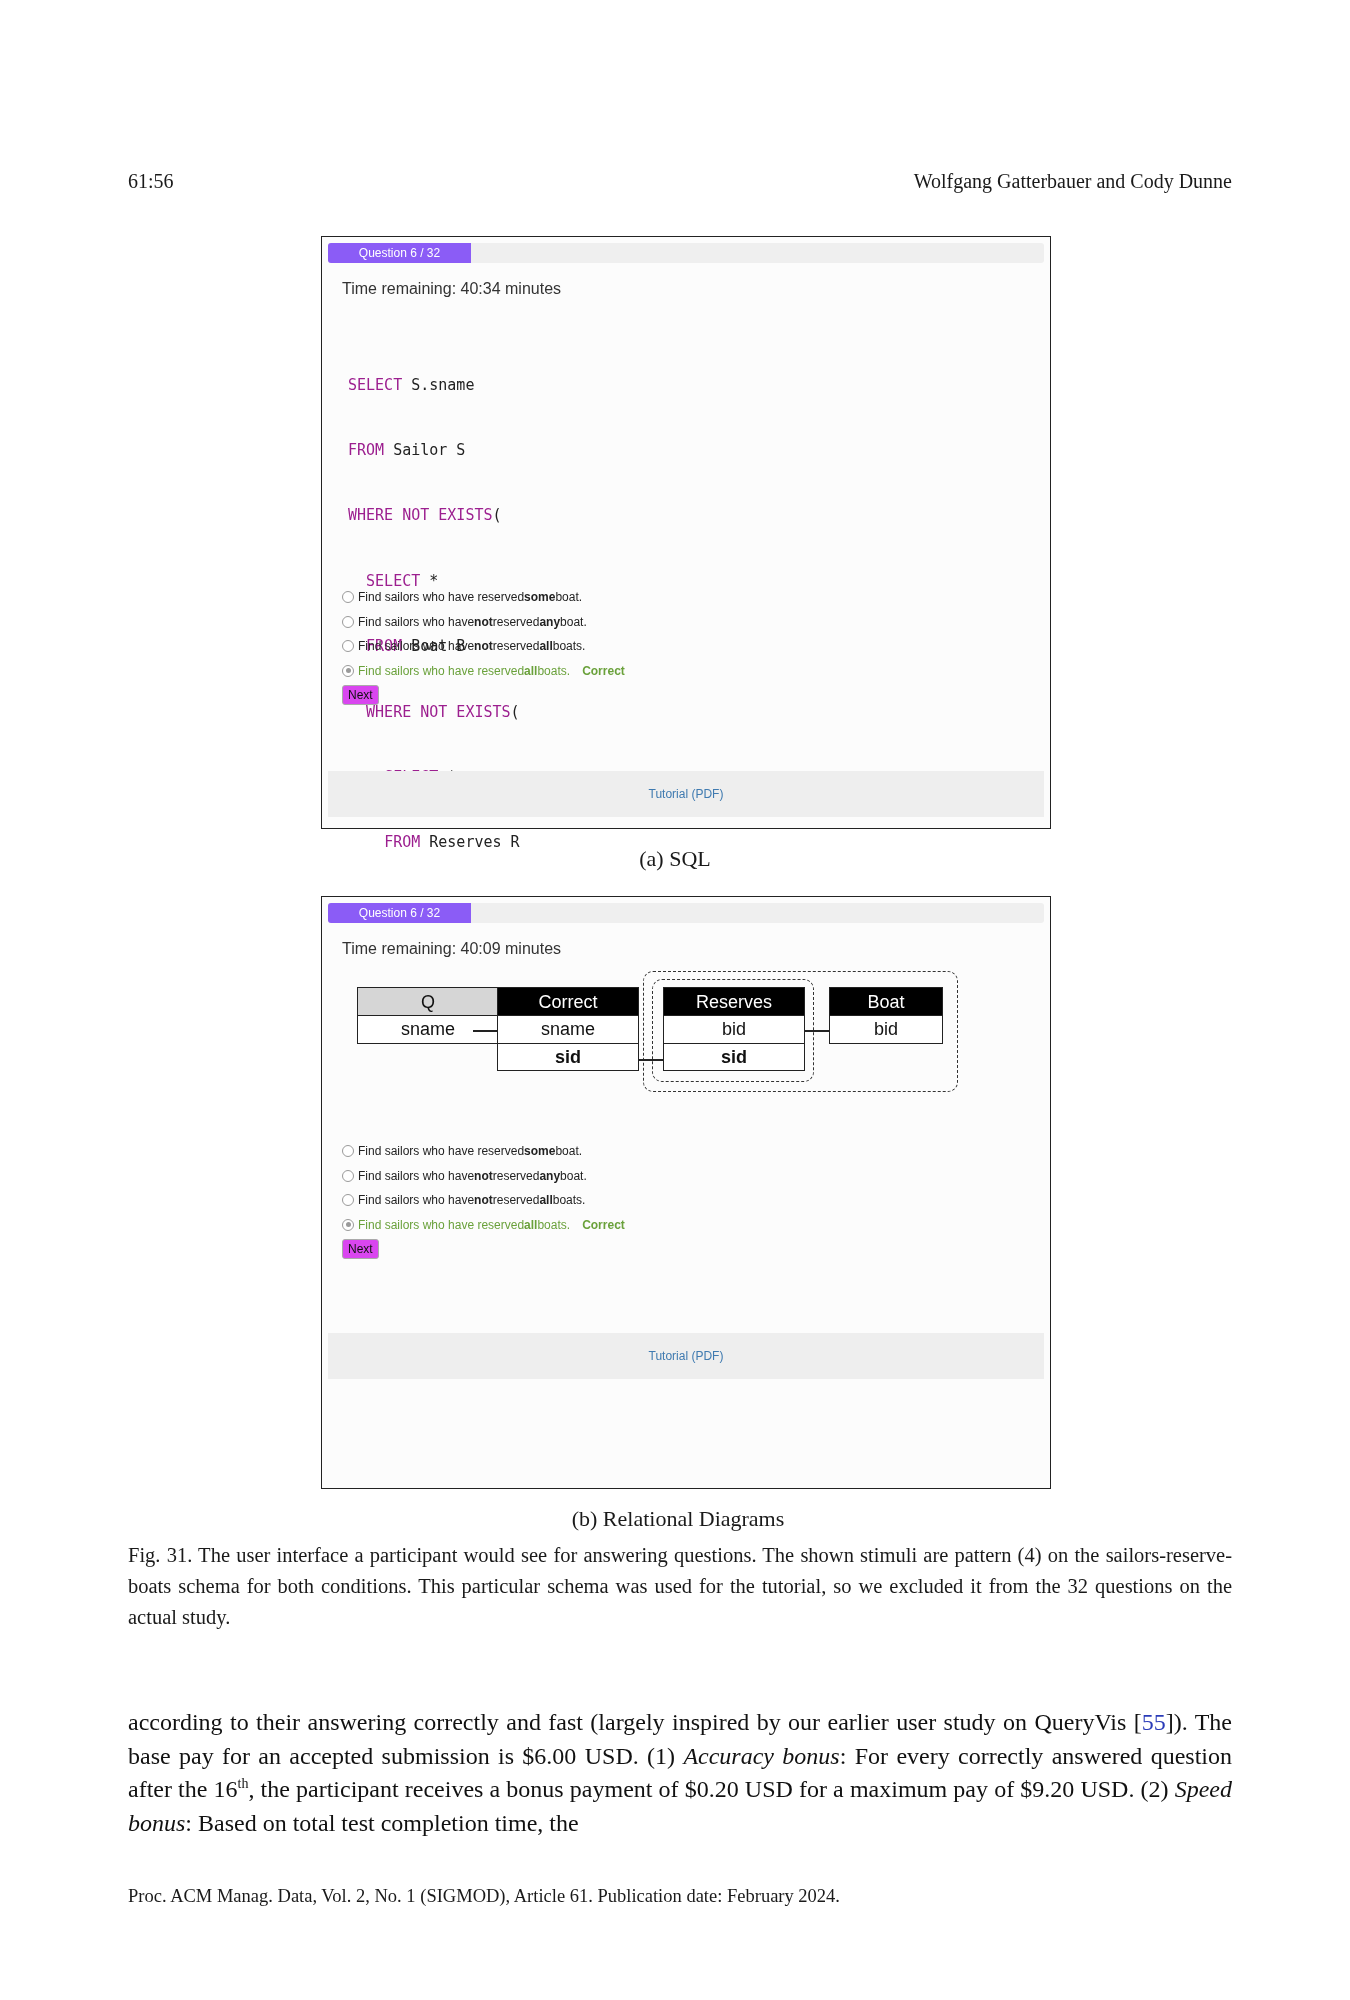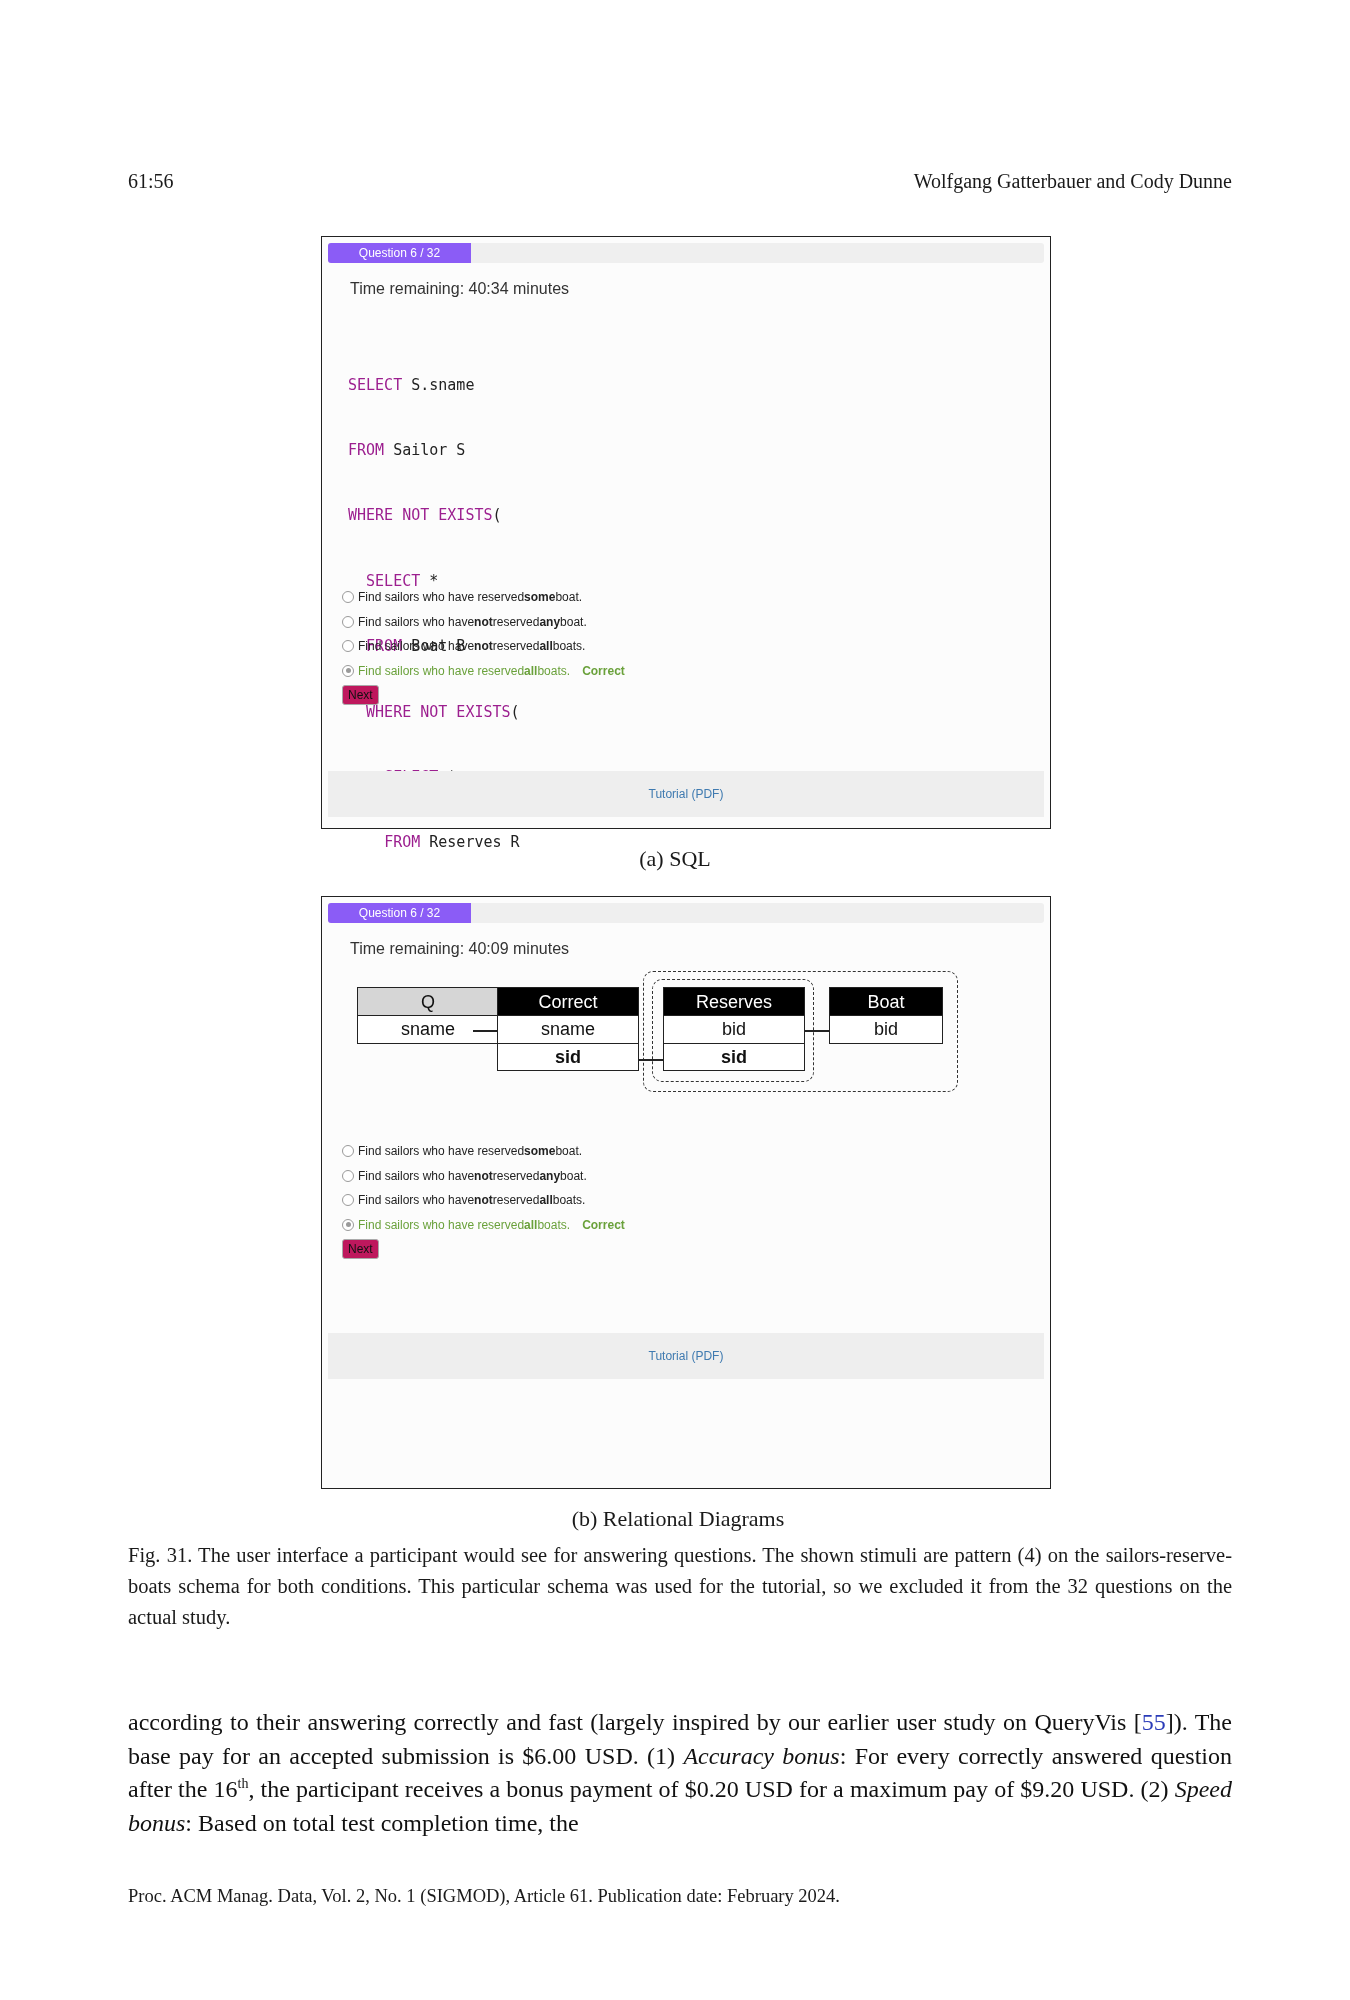--- a/index.html
+++ b/index.html
@@ -10,36 +10,36 @@
       display: flex; justify-content: space-between; font-family: "Liberation Serif", serif; font-size: 20px; color: #1a1a1a; }
 
     .figure-frame { position: absolute; left: 321px; width: 730px; border: 1.5px solid #222; background: #fcfcfc; }
     #frame-a { top: 236px; height: 593px; }
     #frame-b { top: 896px; height: 593px; }
 
     .progress-track { position: absolute; left: 6px; top: 6px; width: 716px; height: 20px; background: #efefef; border-radius: 3px; }
     .progress-fill { position: absolute; left: 0; top: 0; width: 143px; height: 20px; background: #8b5cf6; border-radius: 3px 0 0 3px;
       color: #fff; font-family: "Liberation Sans", sans-serif; font-size: 12px; line-height: 20px; text-align: center; }
 
-    .time-remaining { position: absolute; left: 20px; top: 43px; font-family: "Liberation Sans", sans-serif; font-size: 16px; color: #333; margin-left: 8px; }
+    .time-remaining { position: absolute; left: 20px; top: 43px; font-family: "Liberation Sans", sans-serif; font-size: 16px; color: #333; }
 
     .sql-block { position: absolute; left: 26px; top: 94px; font-family: "DejaVu Sans Mono", monospace; font-size: 15px; line-height: 21.8px; color: #222; white-space: pre; }
     .sql-line .kw { color: #9c1f8f; }
 
     .choices { position: absolute; left: 20px; font-family: "Liberation Sans", sans-serif; font-size: 12px; color: #222; }
     #frame-a .choices { top: 348px; }
     #frame-b .choices { top: 242px; }
     .choice { display: flex; align-items: center; height: 24.5px; }
     .radio { width: 12px; height: 12px; border: 1px solid #9a9a9a; border-radius: 50%; margin-right: 4px; background: #fff; position: relative; flex: none; }
     .radio.checked::after { content: ""; position: absolute; left: 2.5px; top: 2.5px; width: 5px; height: 5px; border-radius: 50%; background: #9a9a9a; }
     .choice b { font-weight: bold; }
     .choice.correct { color: #6aa13b; }
     .correct-label { font-weight: bold; color: #6aa13b; margin-left: 12px; }
     .next-button { margin-top: 2px; display: inline-block; padding: 2px 5px; font-family: "Liberation Sans", sans-serif; font-size: 12px;
-      border: 1px solid #aaa; border-radius: 3px; background: #be185d; color: #111; cursor: pointer; }
+      border: 1px solid #aaa; border-radius: 3px; background: #d946ef; color: #111; cursor: pointer; }
 
     .footer-bar { position: absolute; left: 6px; width: 716px; height: 46px; background: #eeeeee; text-align: center;
       font-family: "Liberation Sans", sans-serif; font-size: 12px; line-height: 46px; }
     #frame-a .footer-bar { top: 534px; }
     #frame-b .footer-bar { top: 436px; }
     .footer-bar a { color: #3f7ab0; text-decoration: none; }
 
     .subcaption { position: absolute; left: 0; width: 1350px; text-align: center; font-family: "Liberation Serif", serif; font-size: 22px; color: #1a1a1a; }
     #subcap-a { top: 846px; }
     #subcap-b { top: 1506px; padding-left: 6px; }

